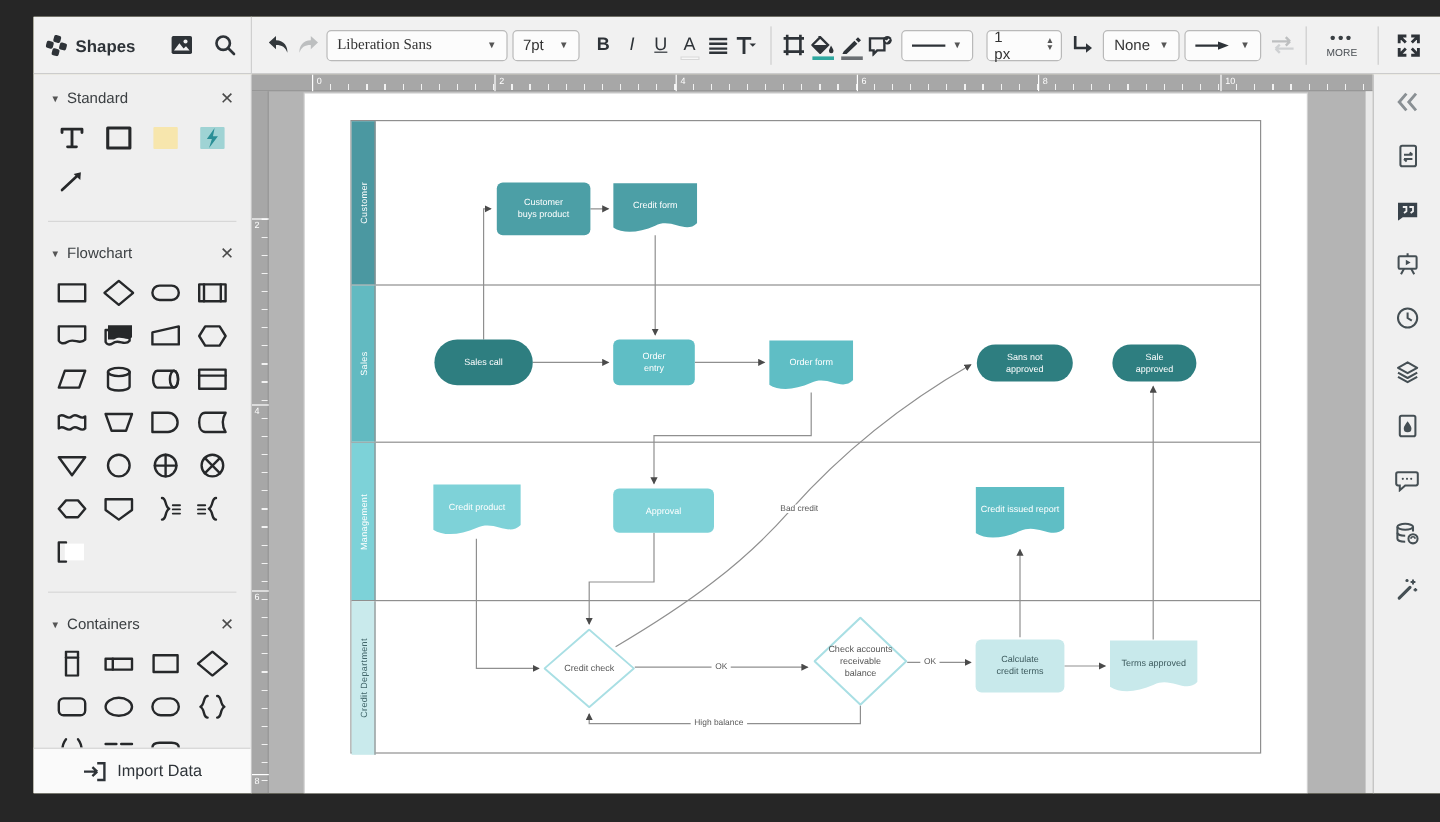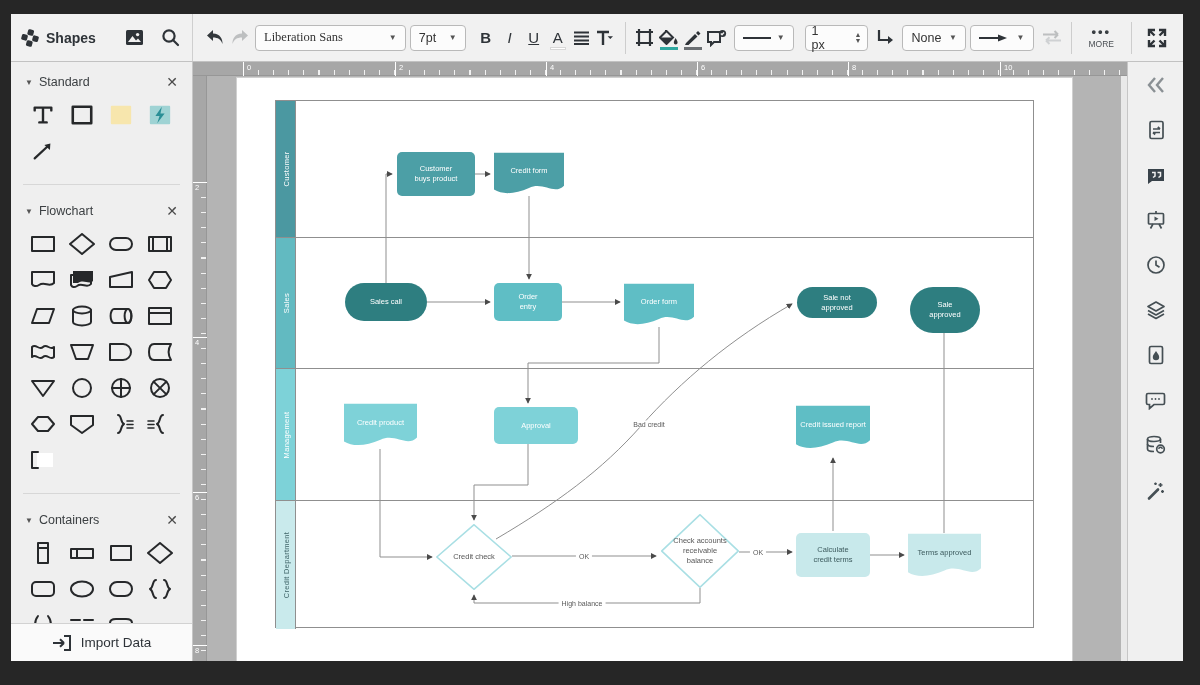--- a/index.html
+++ b/index.html
@@ -1,19 +1,19 @@
 <!DOCTYPE html>
 <html><head>
 <meta charset="utf-8">
 <style>
   * { box-sizing: border-box; margin: 0; padding: 0; }
   html,body { width:1200px; height:685px; }
   body { background:#262626; font-family:"Liberation Sans", sans-serif; position:relative; overflow:hidden; }
 
-  .app { position:absolute; left:11px; top:14px; width:1172px; height:647px; background:#fef9c3; }
+  .app { position:absolute; left:28px; top:14px; width:1172px; height:647px; background:#fef9c3; }
 
   
   .toolbar { position:absolute; left:0; top:0; width:100%; height:48px; background:#f1f1f1;
              border-bottom:1px solid #c2c2c2; display:flex; align-items:center; color:#333; }
   .tb-left { width:182px; height:100%; border-right:1px solid #cfcfcf; display:flex; align-items:center; padding:0 10px; flex:0 0 auto;}
   .shapes-btn { display:flex; align-items:center; gap:7px; font-weight:bold; font-size:14px; color:#2e3338; cursor:pointer;}
   .tb-left .mini-icons { margin-left:auto; display:flex; gap:12px; align-items:center;}
   .tb-btn { display:flex; align-items:center; justify-content:center; min-width:24px; height:28px; cursor:pointer; }
   .tb-sep { width:1px; height:32px; background:#cdcdcd; margin:0 7px; flex:0 0 auto;}
   .dd { display:flex; align-items:center; gap:6px; border:1px solid #b9b9b9; background:#fcfcfc;
@@ -614,24 +614,24 @@
       </div>
 
       <div class="node doc" style="left: 387px; top: 205px; width: 70px; height: 46px; --fill: #5fbec5; color: rgb(255, 255, 255);">
         <svg viewBox="0 0 100 60" preserveAspectRatio="none">
             <path d="M0,1 H100 V44 C86,57 70,38 50,47 C30,55 12,56 0,49 Z" style="fill:var(--fill)"></path>
           </svg>
         <span>Order form</span>
       </div>
 
       <div class="node stadium" style="left: 560px; top: 209px; width: 80px; height: 31px; background: rgb(46, 126, 128); color: rgb(255, 255, 255);">
-        <span>Sale not approved</span>
-      </div>
-
-      <div class="node stadium" style="left: 673px; top: 209px; width: 70px; height: 46px; background: rgb(46, 126, 128); color: rgb(255, 255, 255);">
+        <span>Sans not approved</span>
+      </div>
+
+      <div class="node stadium" style="left: 673px; top: 209px; width: 70px; height: 31px; background: rgb(46, 126, 128); color: rgb(255, 255, 255);">
         <span>Sale approved</span>
       </div>
 
       <div class="node doc" style="left: 107px; top: 325px; width: 73px; height: 47px; --fill: #7ed2d8; color: rgb(255, 255, 255);">
         <svg viewBox="0 0 100 60" preserveAspectRatio="none">
             <path d="M0,1 H100 V44 C86,57 70,38 50,47 C30,55 12,56 0,49 Z" style="fill:var(--fill)"></path>
           </svg>
         <span>Credit product</span>
       </div>
 

